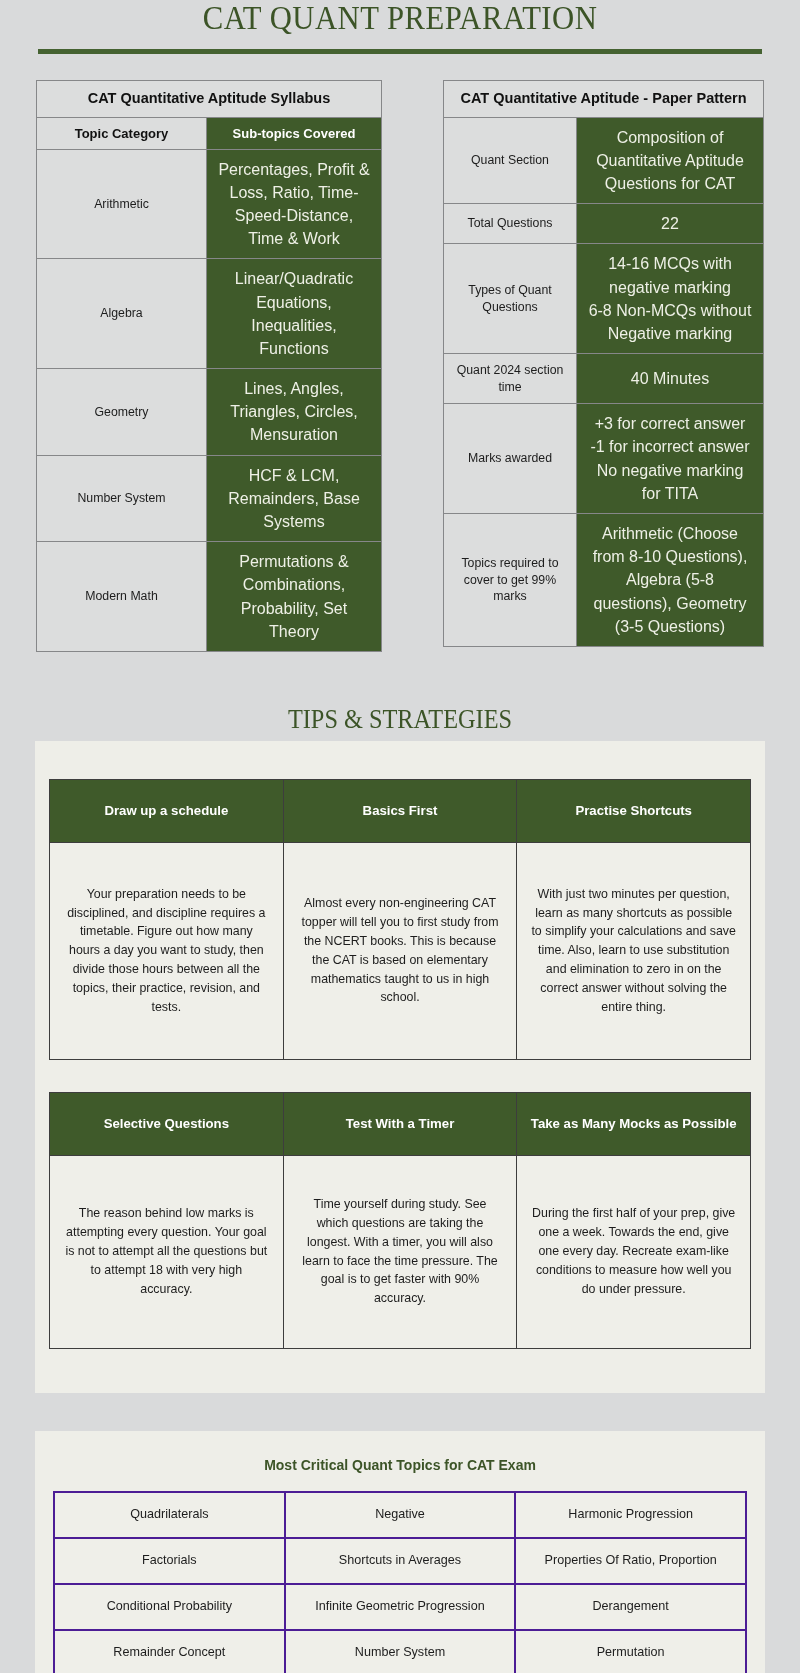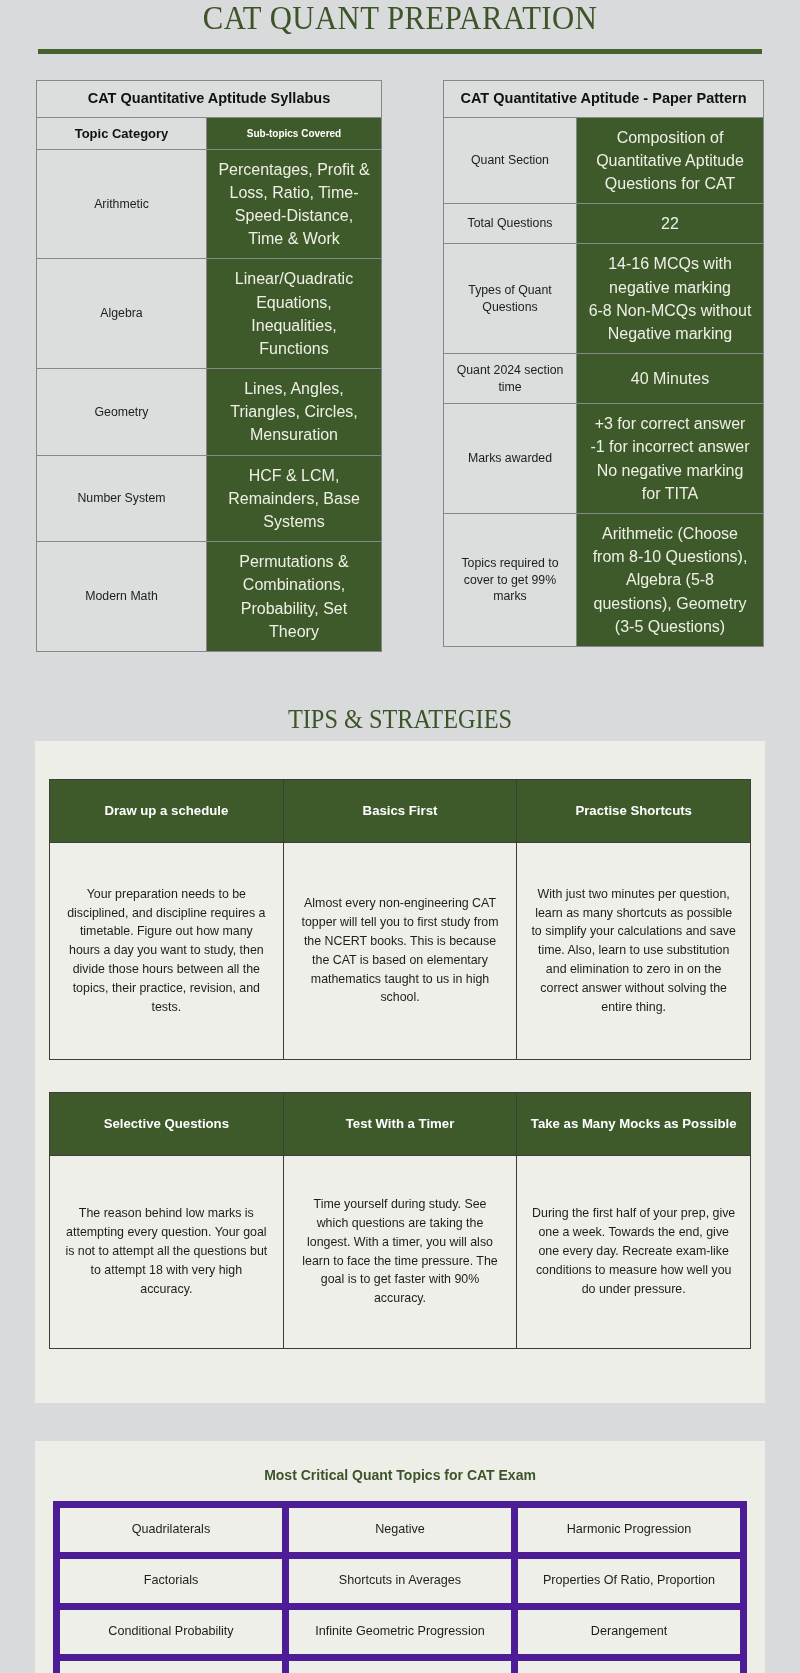--- a/index.html
+++ b/index.html
@@ -70,21 +70,21 @@
   .hdr-plain {
     background: #dcdddd;
     color: #111;
     font-weight: bold;
     font-size: 13px;
   }
   .hdr-green {
     background: #3f5a2a;
     color: #fff;
     font-weight: bold;
-    font-size: 10px;
+    font-size: 13px;
   }
   .cell-plain {
     background: #dcdddd;
     color: #1d1d1d;
     font-size: 12.3px;
     line-height: 1.35;
   }
   .cell-green {
     background: #3f5a2a;
     color: #eef0e6;
@@ -113,21 +113,21 @@
     font-family: "Liberation Serif", serif;
     font-size: 27px;
     color: #3c5427;
     font-weight: 400;
     transform: scaleX(0.9);
     white-space: nowrap;
   }
 
   
   .tips-inner {
-    padding: 20px 14px 42px 14px;
+    padding: 20px 14px 32px 14px;
   }
   .tip-row {
     display: flex;
     margin-bottom: 32px;
     border: 1px solid #3d3d3d;
   }
   .tip-row:last-child { margin-bottom: 12px; }
   .tip-card {
     flex: 1 1 0;
     display: flex;
@@ -178,21 +178,21 @@
     color: #3c5427;
     font-family: Liberation Sans, sans-serif;
     margin-bottom: 18px;
   }
   .critical-table {
     width: 100%;
     border-collapse: collapse;
     table-layout: fixed;
   }
   .critical-table td {
-    border: 7px solid #4c1d95;
+    border: 2px solid #4c1d95;
     text-align: center;
     font-size: 12.6px;
     color: #1d1d1d;
     background: #efefe9;
     padding: 11px 6px;
     line-height: 1.35;
     height: 22px;
   }
 
   .spacer-band { height: 38px; }

